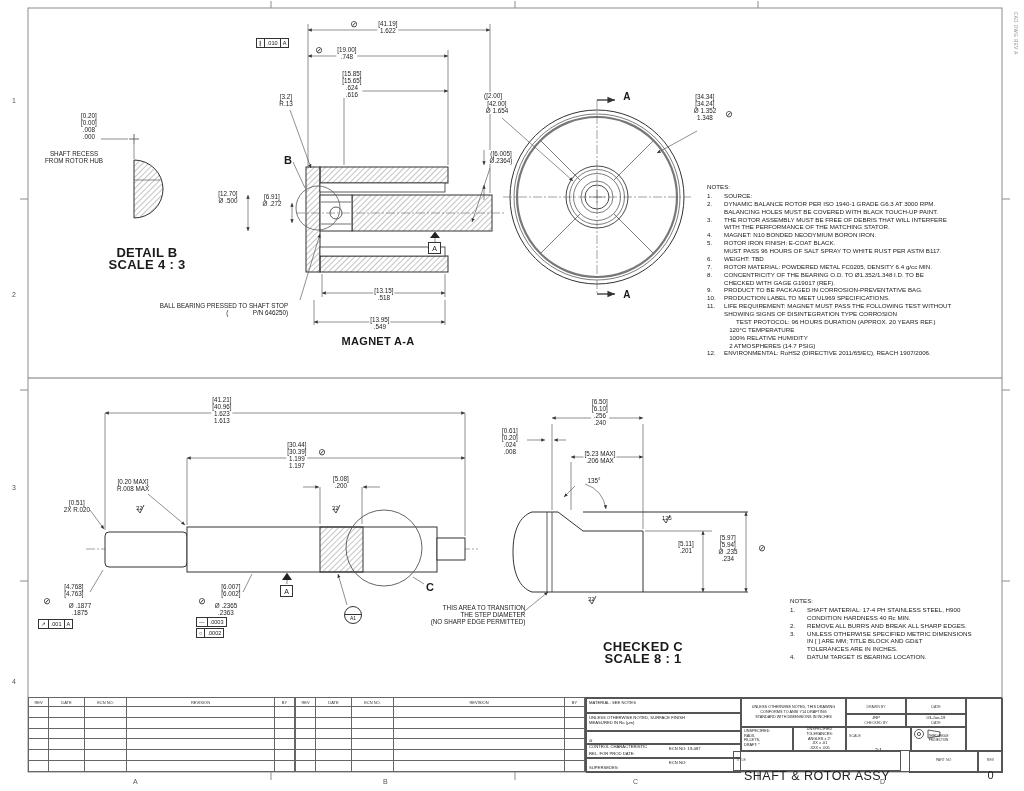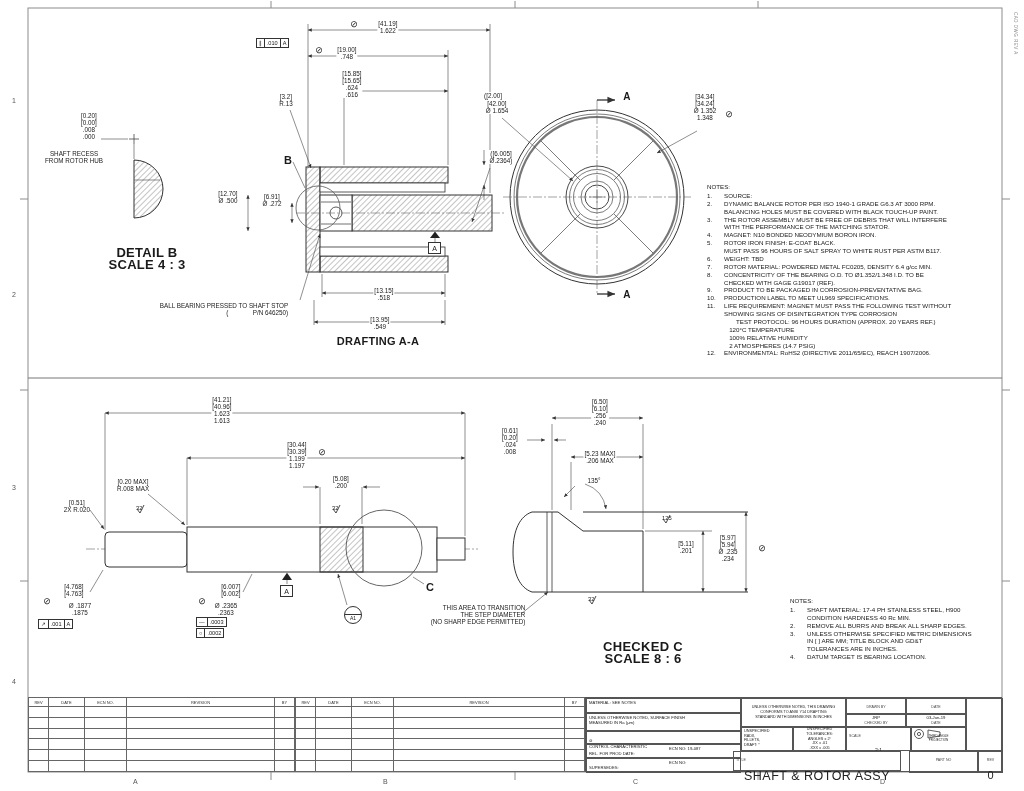--- a/index.html
+++ b/index.html
@@ -249,21 +249,21 @@
 <div class="d" style="left:272px;top:193px">[6.91]
 Ø .272</div>
 <div class="ttl" style="left:288px;top:154px;font-size:11px">B</div>
 <div class="datum" style="left:428px;top:242px">A</div>
 <div class="d" style="left:384px;top:287px">[13.15]
 .518</div>
 <div class="d" style="left:380px;top:316px">[13.95]
 .549</div>
 <div class="d nobg ra" style="left:224px;top:302px">BALL BEARING PRESSED TO SHAFT STOP
 (&nbsp;&nbsp;&nbsp;&nbsp;&nbsp;&nbsp;&nbsp;&nbsp;&nbsp;&nbsp;&nbsp;&nbsp;&nbsp; P/N 646250)</div>
-<div class="ttl big" style="left:378px;top:335px">DRAFTING A-A</div>
+<div class="ttl big" style="left:378px;top:335px">MAGNET A-A</div>
 
 <div class="d" style="left:497px;top:100px">[42.00]
 Ø 1.654</div>
 <div class="d" style="left:705px;top:93px">[34.34]
 [34.24]
 Ø 1.352
 1.348</div>
 <span class="cc" style="left:729px;top:110px">⊘</span>
 <div class="ttl" style="left:627px;top:91px;font-size:10px">A</div>
 <div class="ttl" style="left:627px;top:289px;font-size:10px">A</div>
@@ -410,21 +410,21 @@
 Ø .235
 .234</div>
 <span class="cc" style="left:762px;top:544px">⊘</span>
 <div class="fin" style="left:588px;top:596px">
   <span>32</span>
   <svg width="9" height="9">
         <path d="M1,4 L4,8 L8,0" stroke="#333" fill="none" stroke-width="0.9"></path>
       </svg>
 </div>
 <div class="ttl" style="left:643px;top:639px">CHECKED C</div>
-<div class="ttl" style="left:643px;top:651px">SCALE 8 : 6</div>
+<div class="ttl" style="left:643px;top:651px">SCALE 8 : 1</div>
 
 <div class="notes" style="left:790px;top:597px;width:225px">
   <div class="nt">NOTES:</div>
   <div class="nrow">
         <span class="nn">1.</span>
         <span class="ntx">SHAFT MATERIAL: 17-4 PH STAINLESS STEEL, H900
 CONDITION HARDNESS 40 Rc MIN.</span>
       </div>
   <div class="nrow">
         <span class="nn">2.</span>

